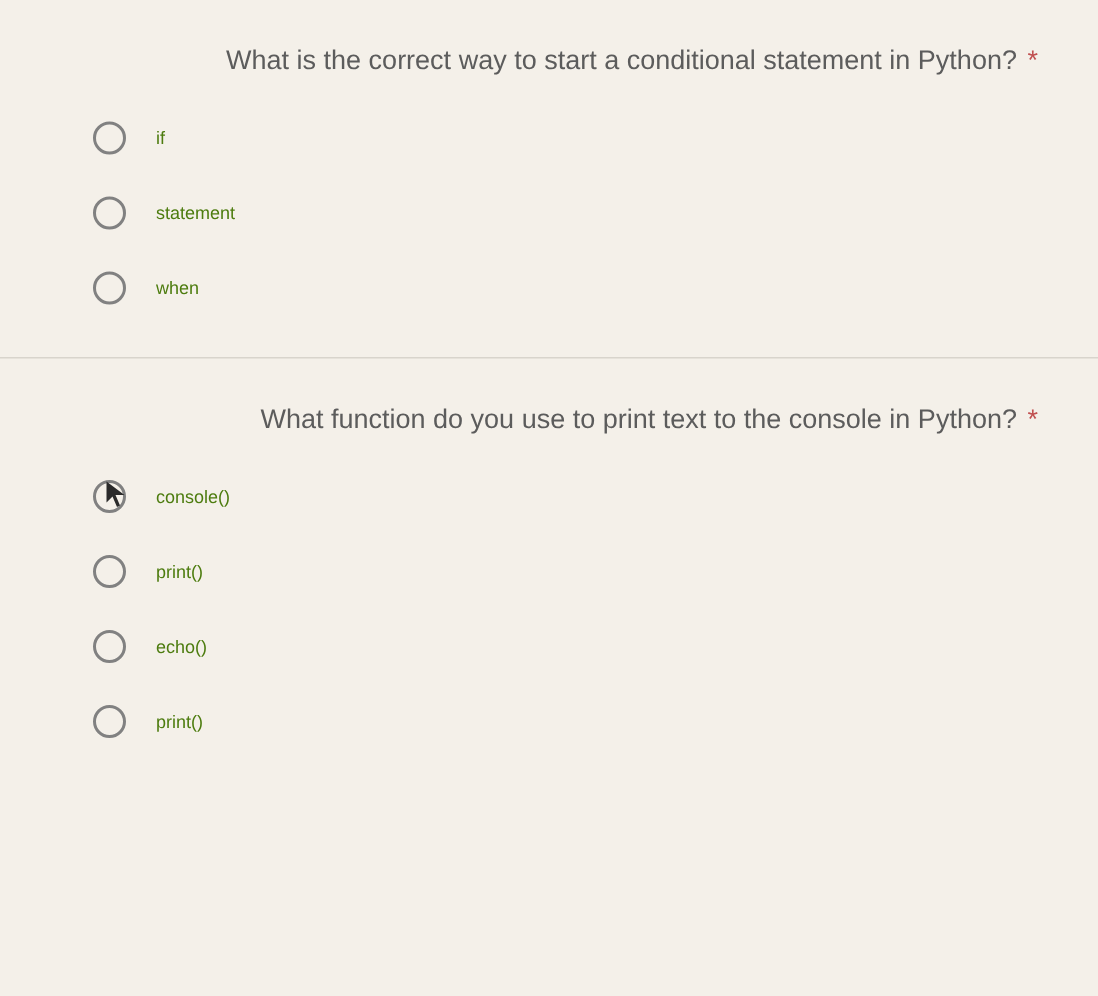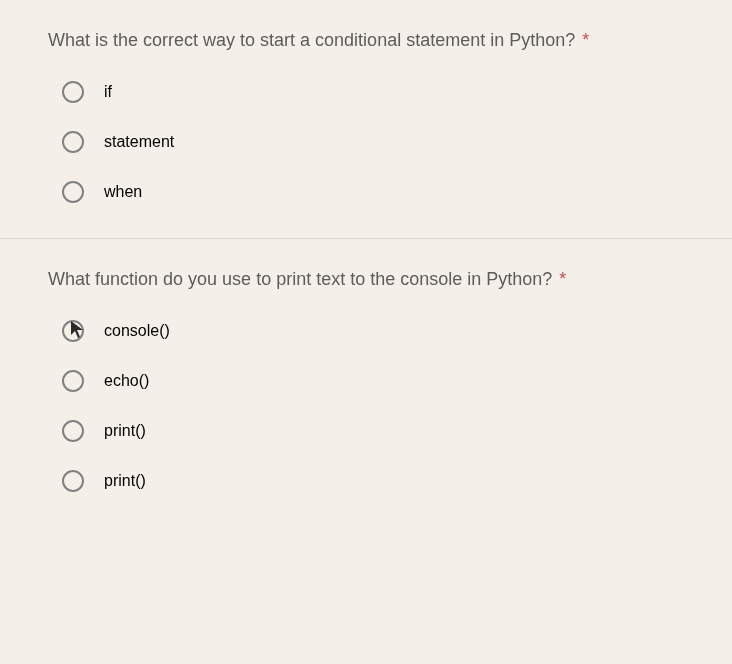--- a/index.html
+++ b/index.html
@@ -22,20 +22,21 @@
     .question-block.second {
       border-top: 1px solid #d8d4cc;
       padding-top: 28px;
     }
     .question-text {
       font-size: 18px;
       color: #5c5c5c;
       font-weight: 400;
       margin-bottom: 28px;
       line-height: 1.4;
+      text-align: right;
     }
     .required {
       color: #c05050;
       margin-left: 2px;
     }
     .options {
       display: flex;
       flex-direction: column;
       gap: 28px;
       padding-left: 14px;
@@ -48,22 +49,22 @@
     }
     .radio {
       width: 22px;
       height: 22px;
       border: 2.5px solid #818181;
       border-radius: 50%;
       background: transparent;
       flex-shrink: 0;
     }
     .option-label {
-      font-size: 16px;
-      color: #000000;
+      font-size: 12px;
+      color: #4d7c0f;
     }
     .cursor {
       position: absolute;
       left: 70px;
       top: 320px;
       pointer-events: none;
     }
     .cursor svg {
       width: 16px;
       height: 20px;
@@ -98,25 +99,25 @@
     <span>What function do you use to print text to the console in Python?</span>
     <span class="required">*</span>
   </div>
   <div class="options">
     <div class="option">
       <span class="radio"></span>
       <span class="option-label">console()</span>
     </div>
     <div class="option">
       <span class="radio"></span>
-      <span class="option-label">echo()</span>
+      <span class="option-label">print()</span>
     </div>
     <div class="option">
       <span class="radio"></span>
-      <span class="option-label">print()</span>
+      <span class="option-label">echo()</span>
     </div>
     <div class="option">
       <span class="radio"></span>
       <span class="option-label">print()</span>
     </div>
   </div>
 </div>
 
 <div class="cursor">
   <svg viewBox="0 0 16 20">

